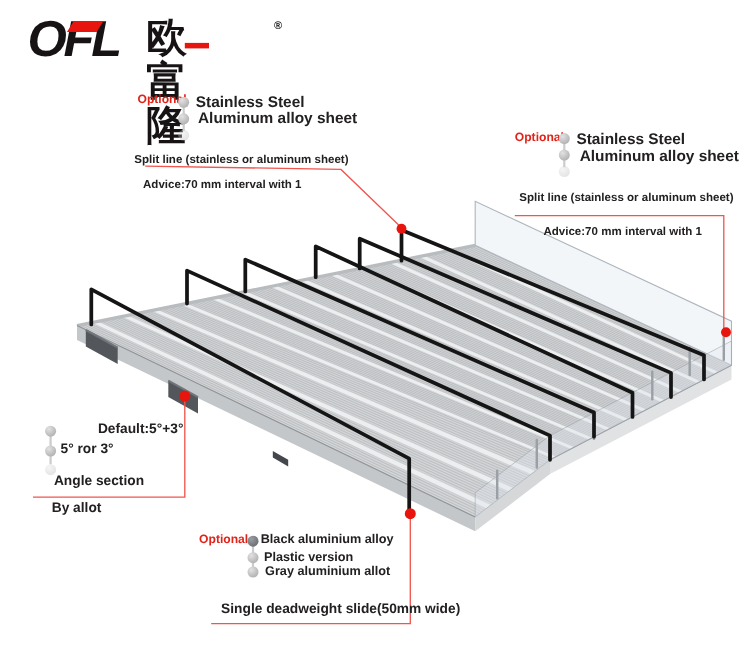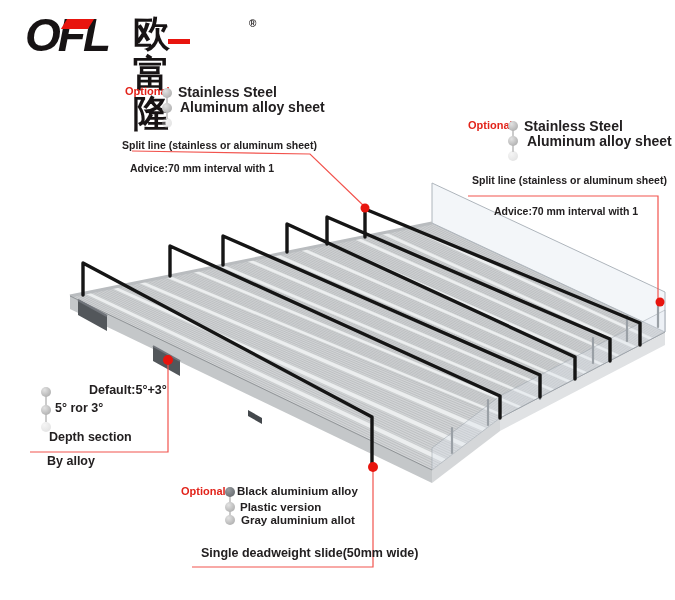--- a/index.html
+++ b/index.html
@@ -258,22 +258,22 @@
   <span class="abs t-small" style="left:494px;top:205px;">Advice:70 mm interval with 1</span>
 
   <div class="chain" style="left:41px;top:387px;">
     <div class="link" style="top:5px;height:30px;"></div>
     <span class="dot" style="top:0;"></span>
     <span class="dot" style="top:18px;"></span>
     <span class="dot dot--faint" style="top:35px;"></span>
   </div>
   <span class="abs t-cap" style="left:57px;top:383px;margin-left:32px;">Default:5°+3°</span>
   <span class="abs t-cap" style="left:55px;top:401px;text-align:right;">5° ror 3°</span>
-  <span class="abs t-cap" style="left:49px;top:430px;">Depth section</span>
-  <span class="abs t-cap" style="left:47px;top:454px;">By alloy</span>
+  <span class="abs t-cap" style="left:49px;top:430px;">Angle section</span>
+  <span class="abs t-cap" style="left:47px;top:454px;">By allot</span>
 
   <span class="abs t-opt" style="left:181px;top:485px;">Optional</span>
   <div class="chain" style="left:225px;top:487px;">
     <div class="link" style="top:5px;height:26px;"></div>
     <span class="dot dot--dark" style="top:0;"></span>
     <span class="dot" style="top:15px;"></span>
     <span class="dot" style="top:28px;"></span>
   </div>
   <span class="abs t-item2" style="left:237px;top:485px;">Black aluminium alloy</span>
   <span class="abs t-item2" style="left:240px;top:501px;">Plastic version</span>

